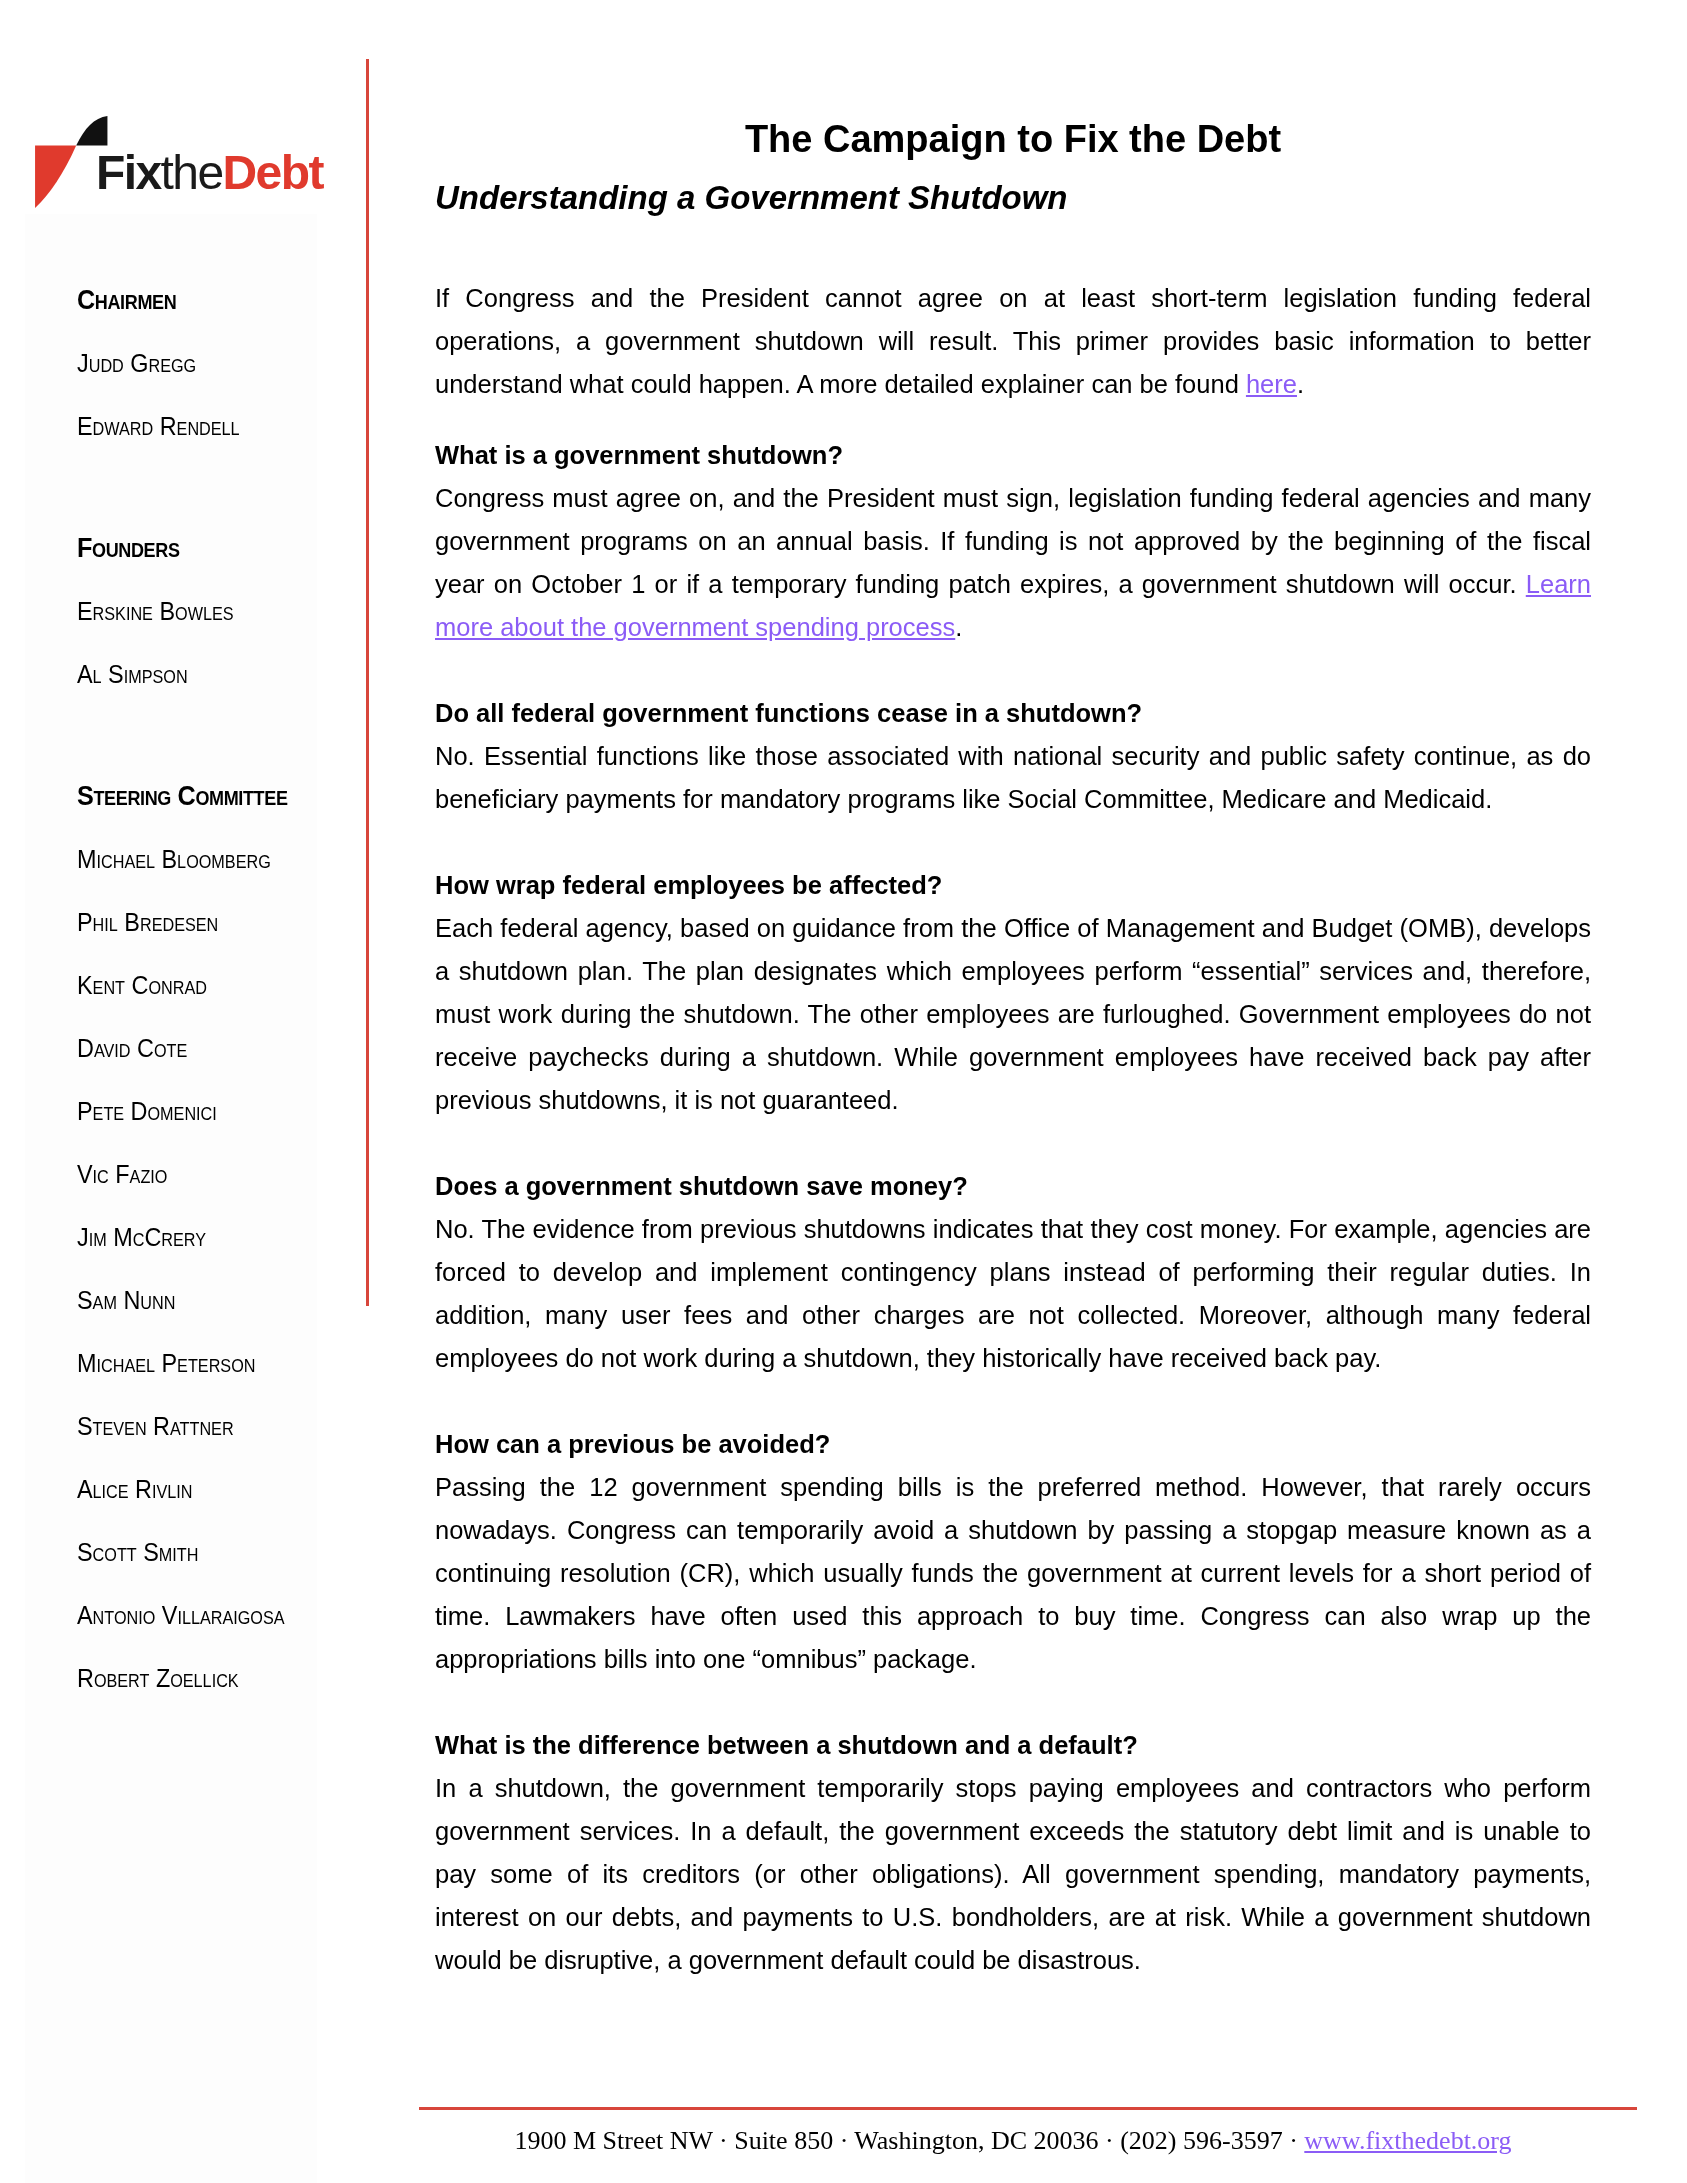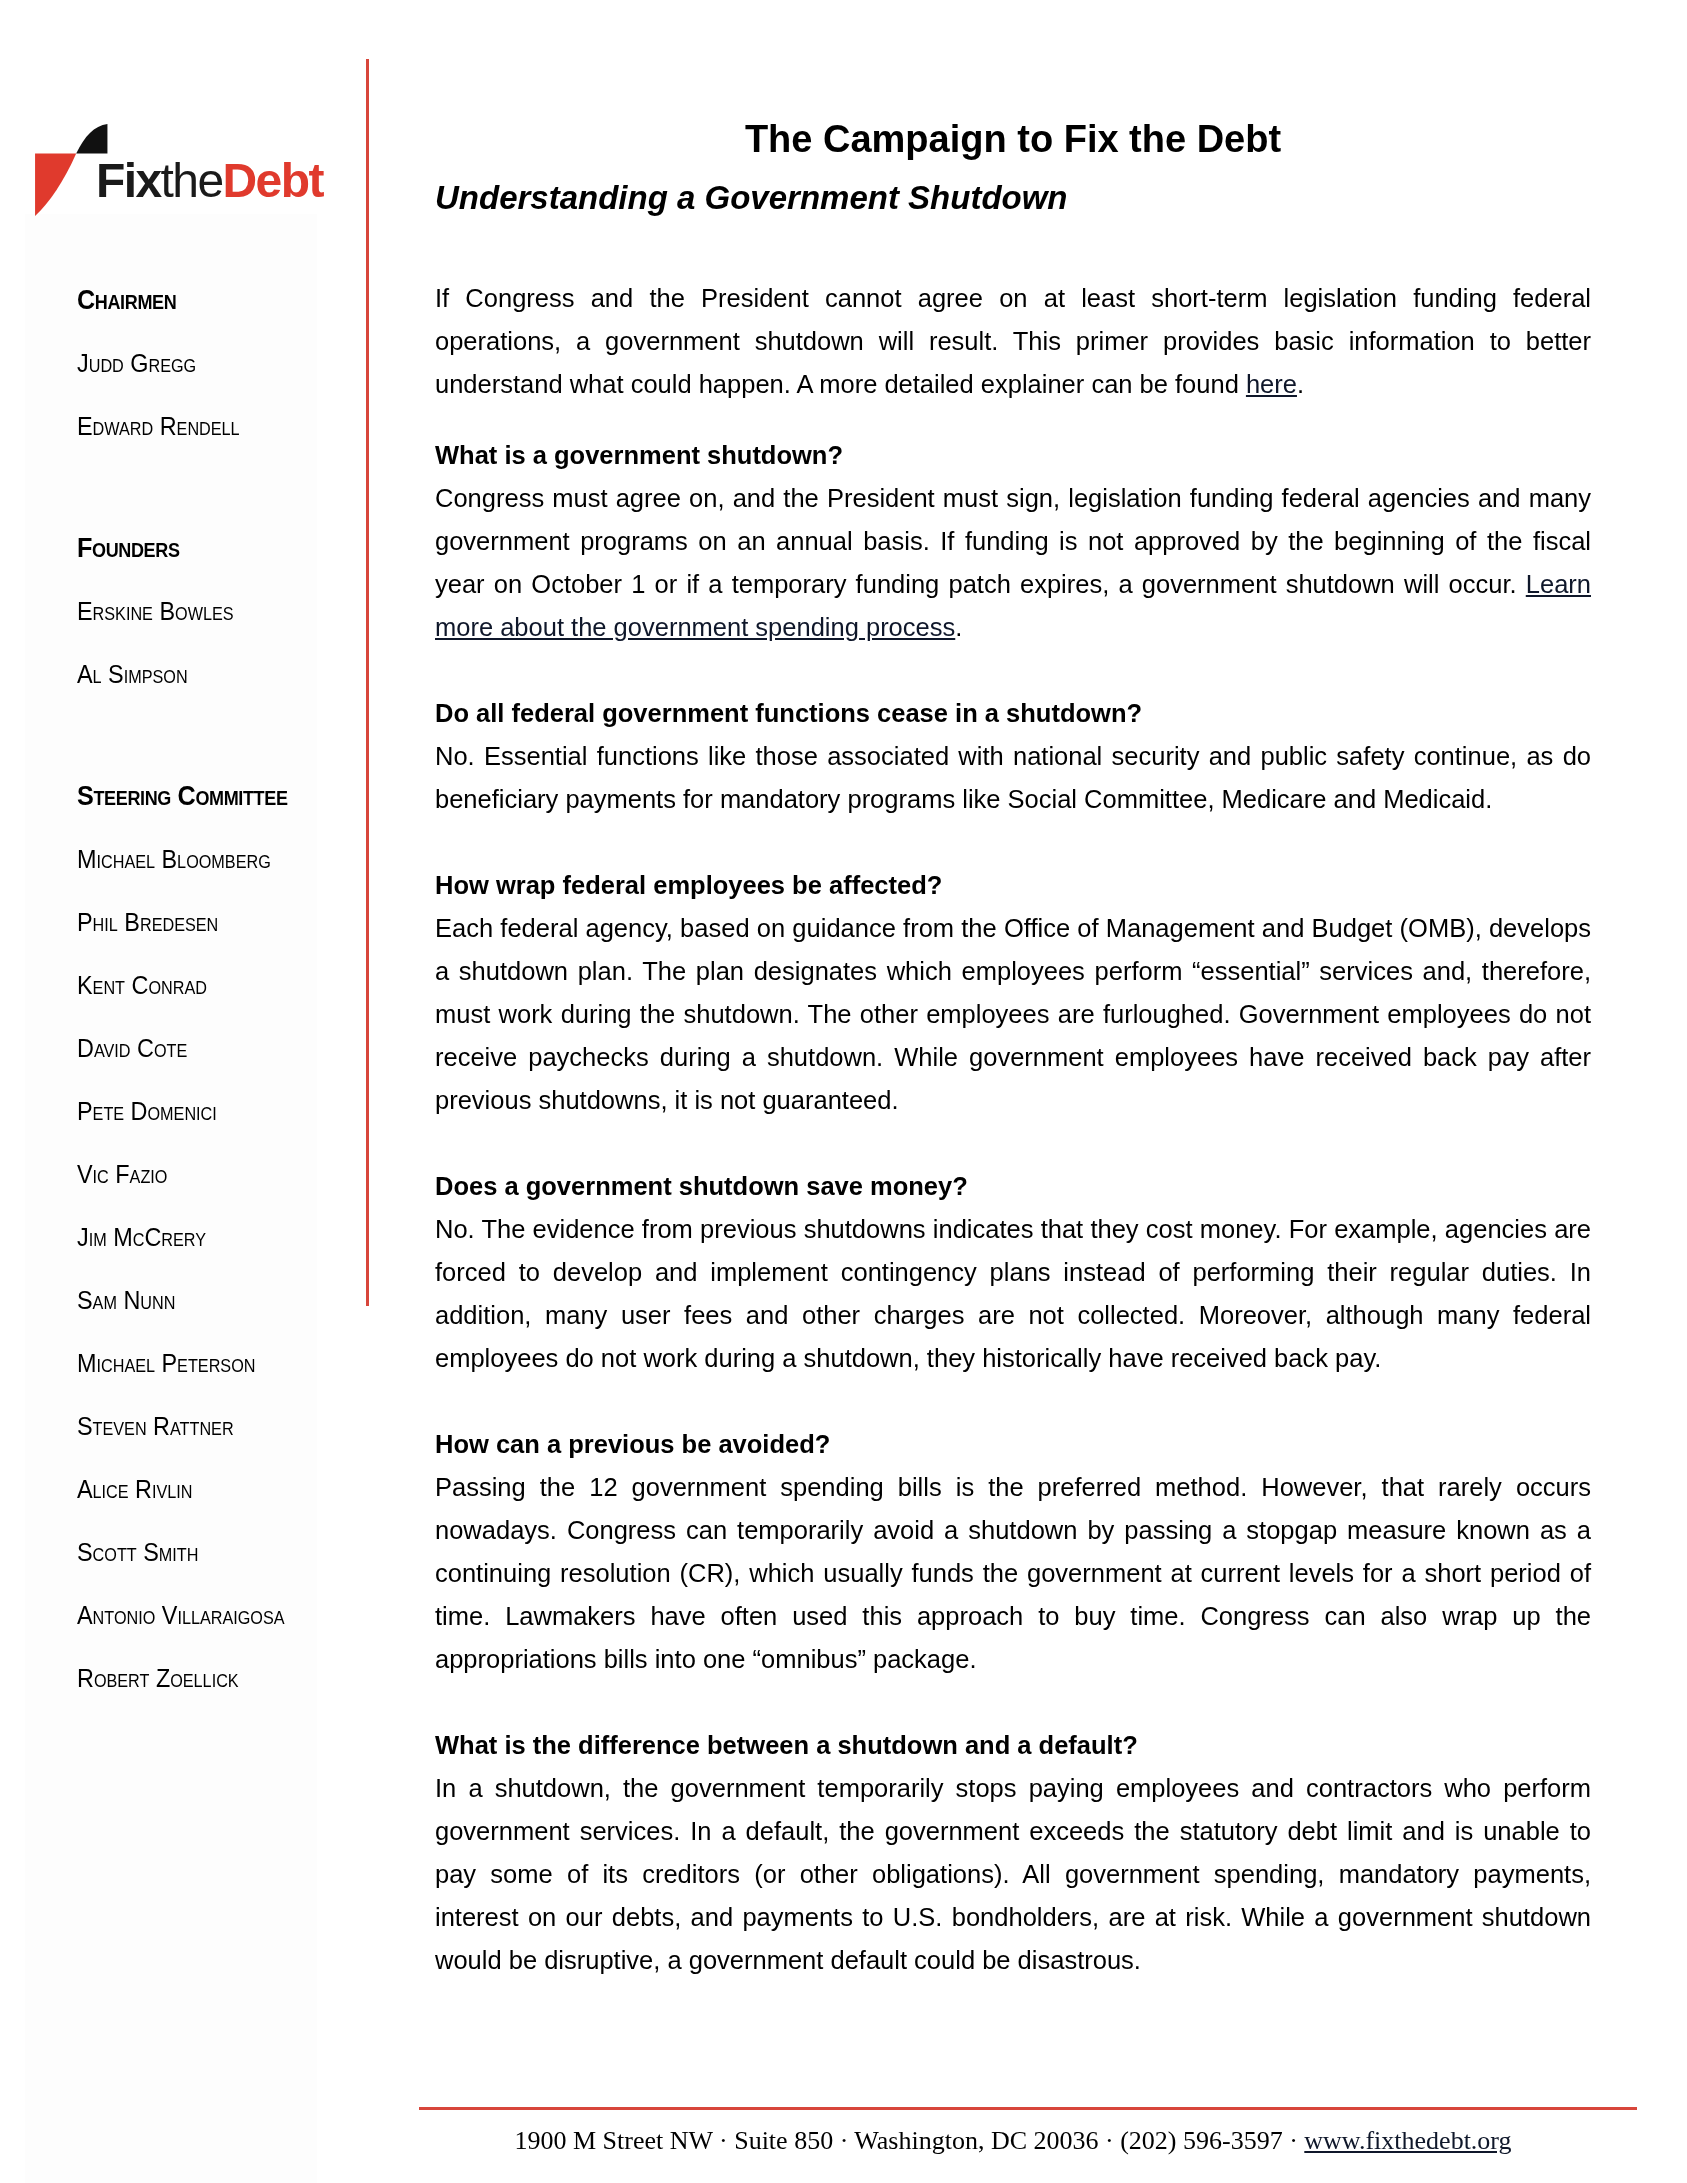--- a/index.html
+++ b/index.html
@@ -1,35 +1,35 @@
 <!DOCTYPE html>
 <html style="font-size:13px"><head>
 <meta charset="utf-8">
 <style>
   html,body{margin:0;padding:0;background:#fff;}
   body{width:1687px;height:2183px;position:relative;overflow:hidden;font-family:"Liberation Sans",sans-serif;color:#000;}
   .sidebar-bg{position:absolute;left:25px;top:214px;width:292px;height:1969px;background:#fdfdfd;}
-  .logo{position:absolute;left:35px;top:124px;width:305px;height:97px;padding-left:44px;}
+  .logo{position:absolute;left:35px;top:116px;width:305px;height:97px;padding-left:44px;}
   .logo-word{position:absolute;left:61px;top:33px;font-family:"Liberation Sans",sans-serif;font-size:48px;letter-spacing:-1.6px;white-space:nowrap;line-height:1;}
   .logo-fix{font-weight:bold;color:#1a1a1a;}
   .logo-the{color:#1a1a1a;font-weight:normal;}
   .logo-debt{font-weight:bold;color:#e03a2d;}
   .vline{position:absolute;left:366px;top:59px;width:2.5px;height:1247px;background:#d8463b;}
   .sidebar{position:absolute;left:77px;top:280px;width:280px;}
   .sb-head{font-family:"Liberation Sans",sans-serif;font-weight:bold;font-variant:small-caps;font-size:28px;letter-spacing:-0.4px;height:63px;line-height:40px;transform:scaleX(0.9);transform-origin:left;white-space:nowrap;}
   .sb-item{font-family:"Liberation Sans",sans-serif;font-variant:small-caps;font-size:26px;height:63px;line-height:40px;transform:scaleX(0.9);transform-origin:left;white-space:nowrap;}
   .sb-gap{height:59px;}
   .title{position:absolute;left:435px;width:1156px;top:115px;text-align:center;font-family:"Liberation Sans",sans-serif;font-weight:bold;font-size:38px;line-height:49px;}
   .subtitle{position:absolute;left:435px;width:1156px;top:175px;text-align:left;font-family:"Liberation Sans",sans-serif;font-weight:bold;font-style:italic;font-size:33px;line-height:46px;}
   .body{position:absolute;left:435px;top:277px;width:1156px;font-family:"Liberation Sans",sans-serif;font-size:25.5px;line-height:43px;}
   .body p{margin:0;text-align:justify;}
   .body .q{font-weight:bold;}
   .body .gap-s{height:28px;}
   .body .gap-l{height:43px;}
-  a.link{color:#0f172a;text-decoration:underline;}
+  a.link{color:#8b5cf6;text-decoration:underline;}
   .footer-line{position:absolute;left:419px;top:2107px;width:1218px;height:2.5px;background:#d8463b;}
   .footer{position:absolute;left:435px;width:1156px;top:2122px;text-align:center;font-family:Liberation Serif, serif;font-size:26px;line-height:38px;white-space:nowrap;}
 </style>
 </head>
 <body>
 
 <div class="sidebar-bg"></div>
 
 <div class="logo">
   <svg width="107" height="97" viewBox="0 0 130 118" style="position:absolute;left:0;top:0;">

